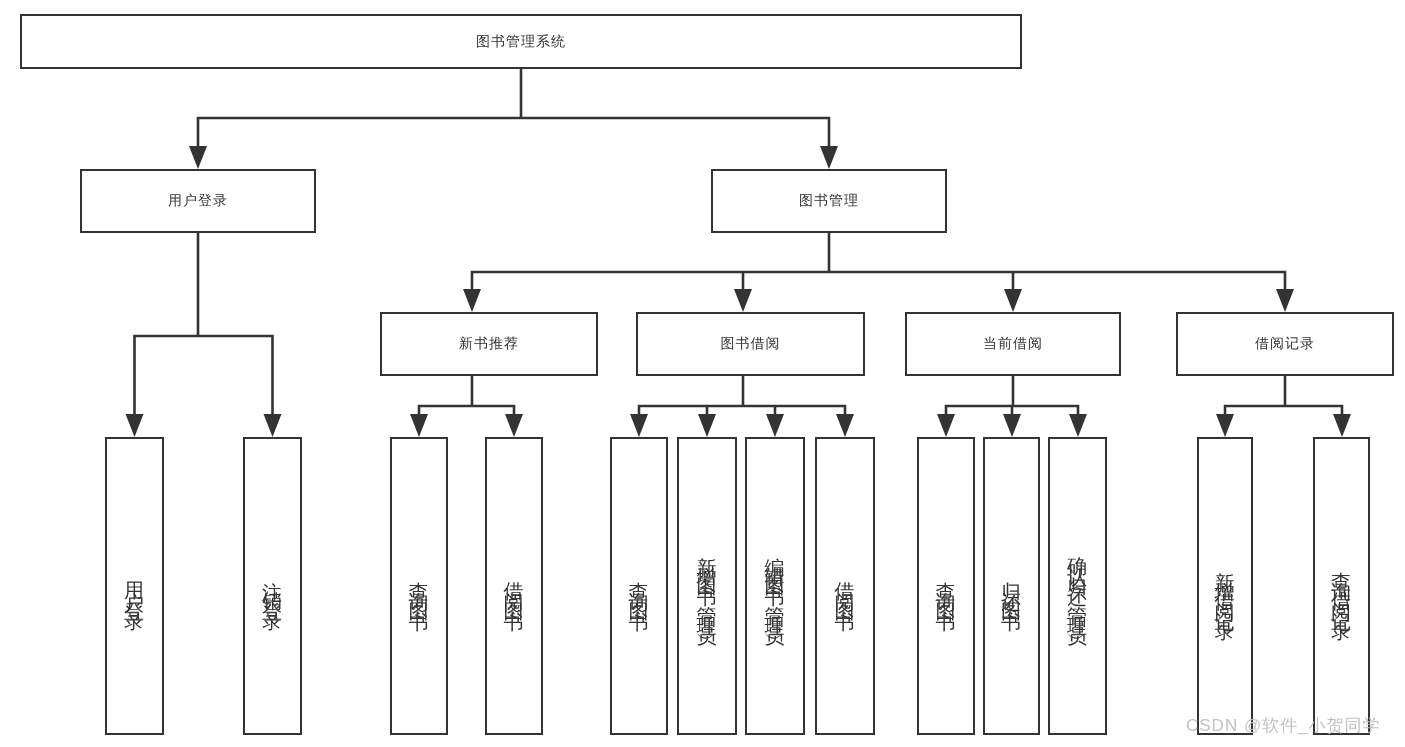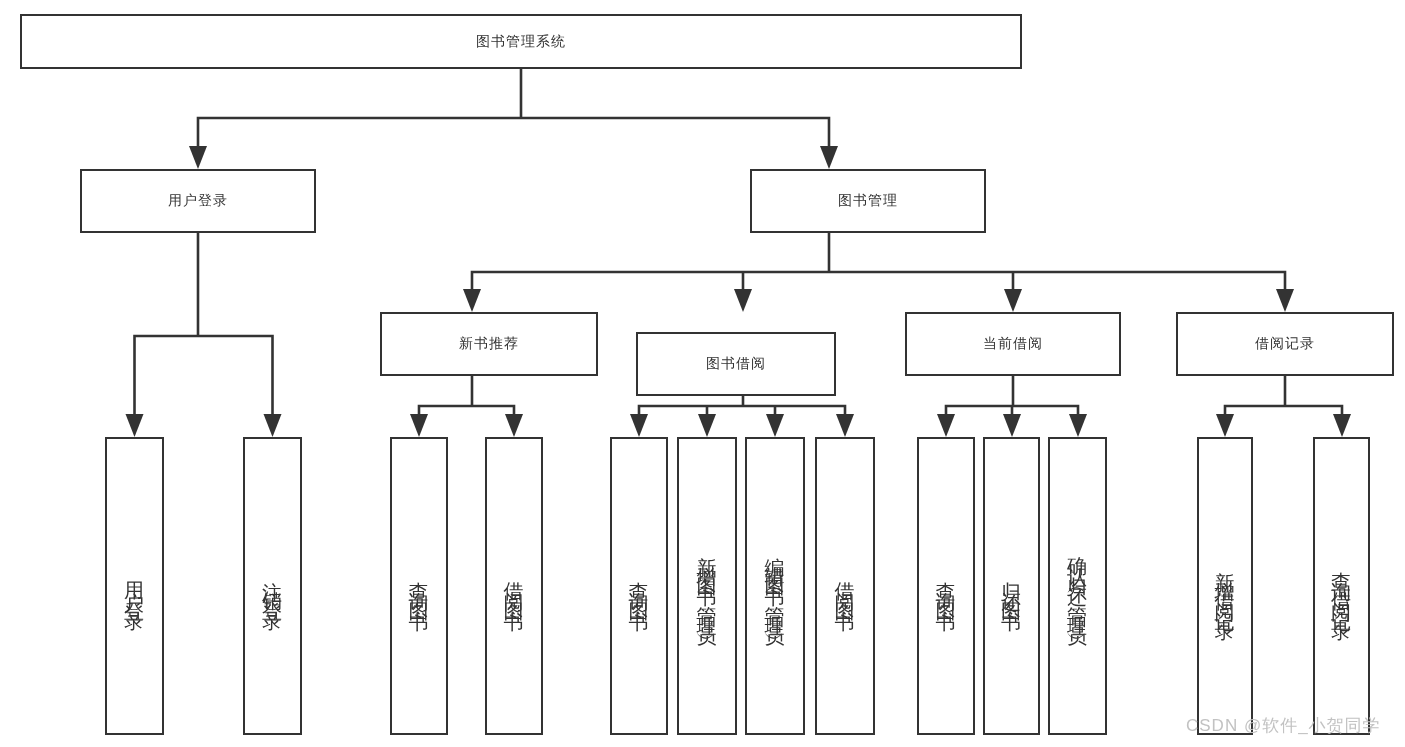--- a/index.html
+++ b/index.html
@@ -42,23 +42,23 @@
     position:absolute;
     left:1186px;top:714px;
     font-size:17px;
     color:var(--watermark);
     letter-spacing:1px;
     white-space:nowrap;
   }
   
   .n-root{left:20px;top:14px;width:1002px;height:55px;}
   .n-user-login{left:80px;top:169px;width:236px;height:64px;}
-  .n-book-mgmt{left:750px;top:169px;width:236px;height:64px;}
+  .n-book-mgmt{left:711px;top:169px;width:236px;height:64px;}
   .n-new-book{left:380px;top:312px;width:218px;height:64px;}
-  .n-book-borrow{left:636px;top:312px;width:200px;height:64px;margin-top:20px;}
+  .n-book-borrow{left:636px;top:312px;width:229px;height:64px;}
   .n-current-borrow{left:905px;top:312px;width:216px;height:64px;}
   .n-borrow-records{left:1176px;top:312px;width:218px;height:64px;}
   .leaf{top:437px;height:298px;}
   .l-a1{left:105px;width:59px;}
   .l-a2{left:243px;width:59px;}
   .l-b1{left:390px;width:58px;}
   .l-b2{left:485px;width:58px;}
   .l-c1{left:610px;width:58px;}
   .l-c2{left:677px;width:60px;}
   .l-c3{left:745px;width:60px;}

